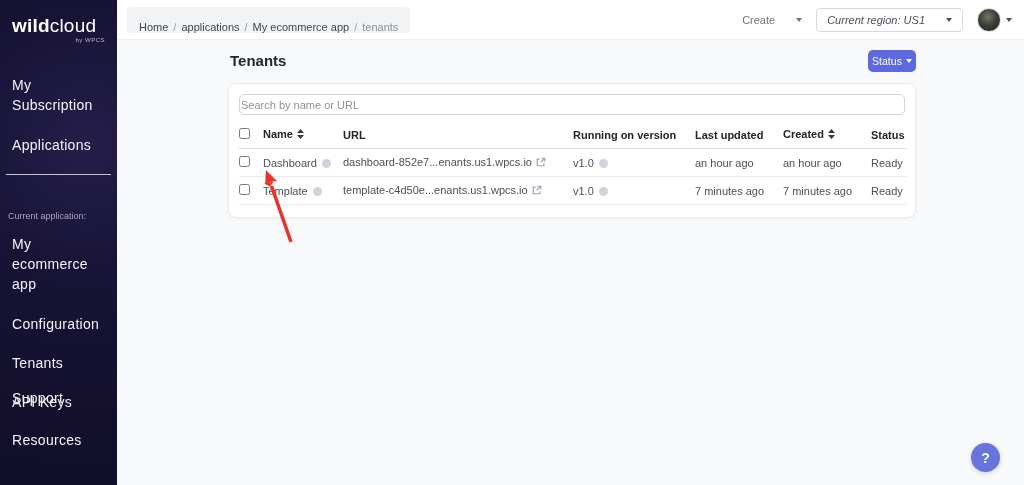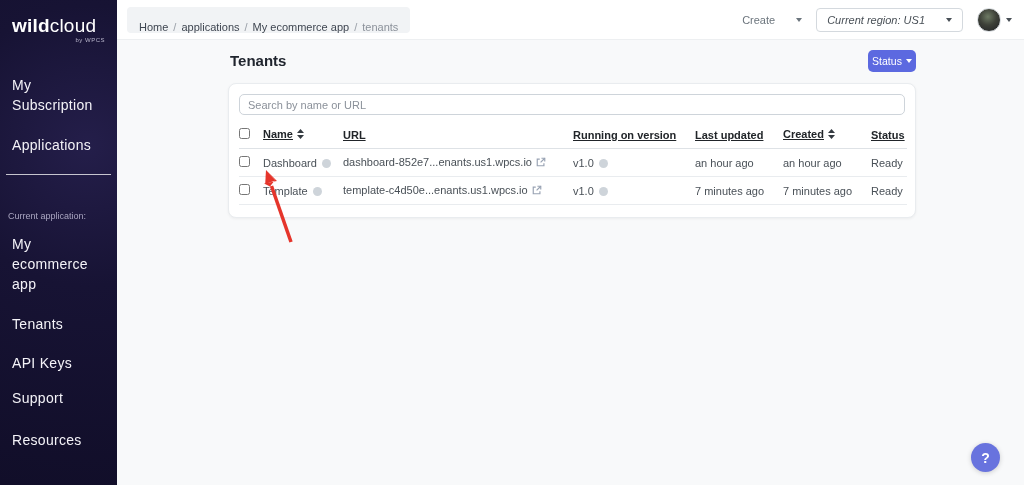--- a/index.html
+++ b/index.html
@@ -82,38 +82,38 @@
   .actions-btn .caret-down { border-top-color:#fff; border-left-width:3px; border-right-width:3px; }
 
   .card {
     position:absolute; left:111px; top:43px; width:688px;
     background:#fff; border:1px solid #e9ecef; border-radius:8px;
     box-shadow:0 1px 3px rgba(0,0,0,0.05);
     padding:10px 10px 12px 10px;
   }
   .search-input {
     width:100%; height:21px; border:1px solid #ced4da; border-radius:5px;
-    padding:0 8px; font-size:11px; color:#495057;
+    padding:0 1px; font-size:11px; color:#495057;
     font-family:"Liberation Sans", sans-serif; outline:none;
   }
   .search-input::placeholder { color:#8b919a; }
 
   table.tenants { width:100%; border-collapse:collapse; margin-top:9px; font-size:11px; table-layout:fixed; }
   th { text-align:left; font-weight:bold; color:#212529; padding:4px 2px 7px 0; border-bottom:1px solid #dee2e6; }
   td { padding:7px 2px 7px 0; border-bottom:1px solid #e9ecef; color:#495057; }
   .col-cb { width:24px; } .col-name { width:80px; } .col-url { width:230px; }
   .col-ver { width:122px; } .col-upd { width:88px; } .col-crt { width:88px; } .col-st { width:36px; }
   input[type="checkbox"] { width:11px; height:11px; accent-color:#5c69e0; cursor:pointer; }
   .sort-icon { display:inline-block; vertical-align:-1px; margin-left:4px; cursor:pointer; }
   .dot-icon {
     display:inline-block; width:9px; height:9px; border-radius:50%;
     background:#ced4da; margin-left:5px; vertical-align:-1px; cursor:pointer;
   }
   .ext-icon { display:inline-block; margin-left:4px; vertical-align:-1px; cursor:pointer; }
-  .th-label { cursor:pointer;text-decoration:underline; }
+  .th-label { cursor:pointer; }
 
   
   .annotation { position:absolute; left:0; top:0; width:1024px; height:485px; pointer-events:none; z-index:5; }
 
   
   .help-btn {
     position:absolute; left:971px; top:443px; width:29px; height:29px;
     border-radius:50%; background:#6873de; color:#fff; border:none;
     font-size:14px; font-weight:bold; font-family:"Liberation Sans", sans-serif;
     display:flex; align-items:center; justify-content:center; cursor:pointer;
@@ -127,20 +127,21 @@
   <div class="logo">
     <span class="logo-text"><span class="bold">wild</span><span class="light">cloud</span></span>
     <span class="byline">by WPCS</span>
   </div>
   <nav class="nav">
     <div class="nav-item">My Subscription</div>
     <div class="nav-item">Applications</div>
     <div class="side-divider"></div>
     <div class="section-label">Current application:</div>
     <div class="nav-item">My ecommerce app</div>
+    <div class="nav-item">Configuration</div>
     <div class="nav-item">Tenants</div>
     <div class="nav-item">API Keys</div>
   </nav>
   <div class="nav-bottom">
     <div class="nav-item">Support</div>
     <div class="nav-item">Resources</div>
   </div>
 </aside>
 
 <header class="topbar">

